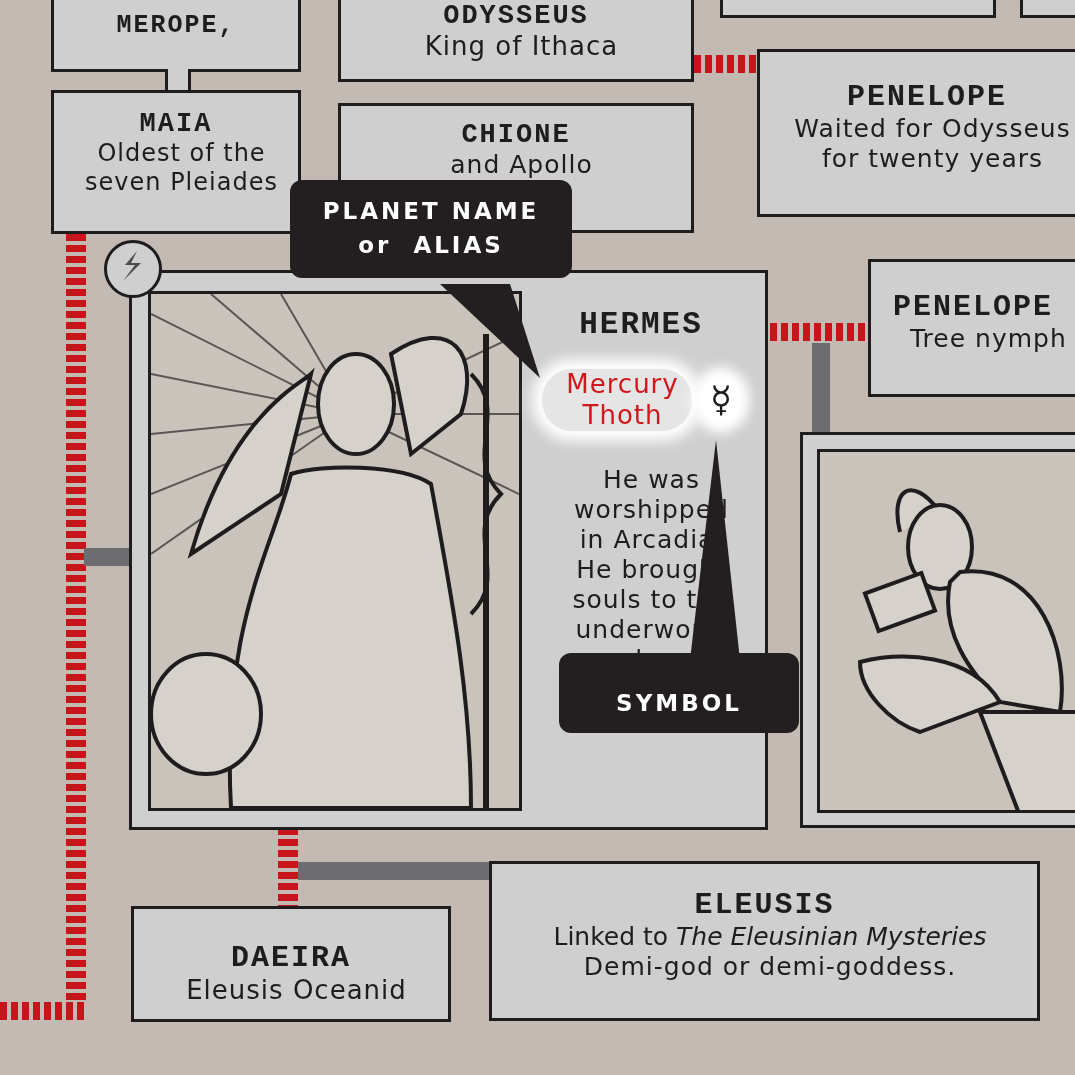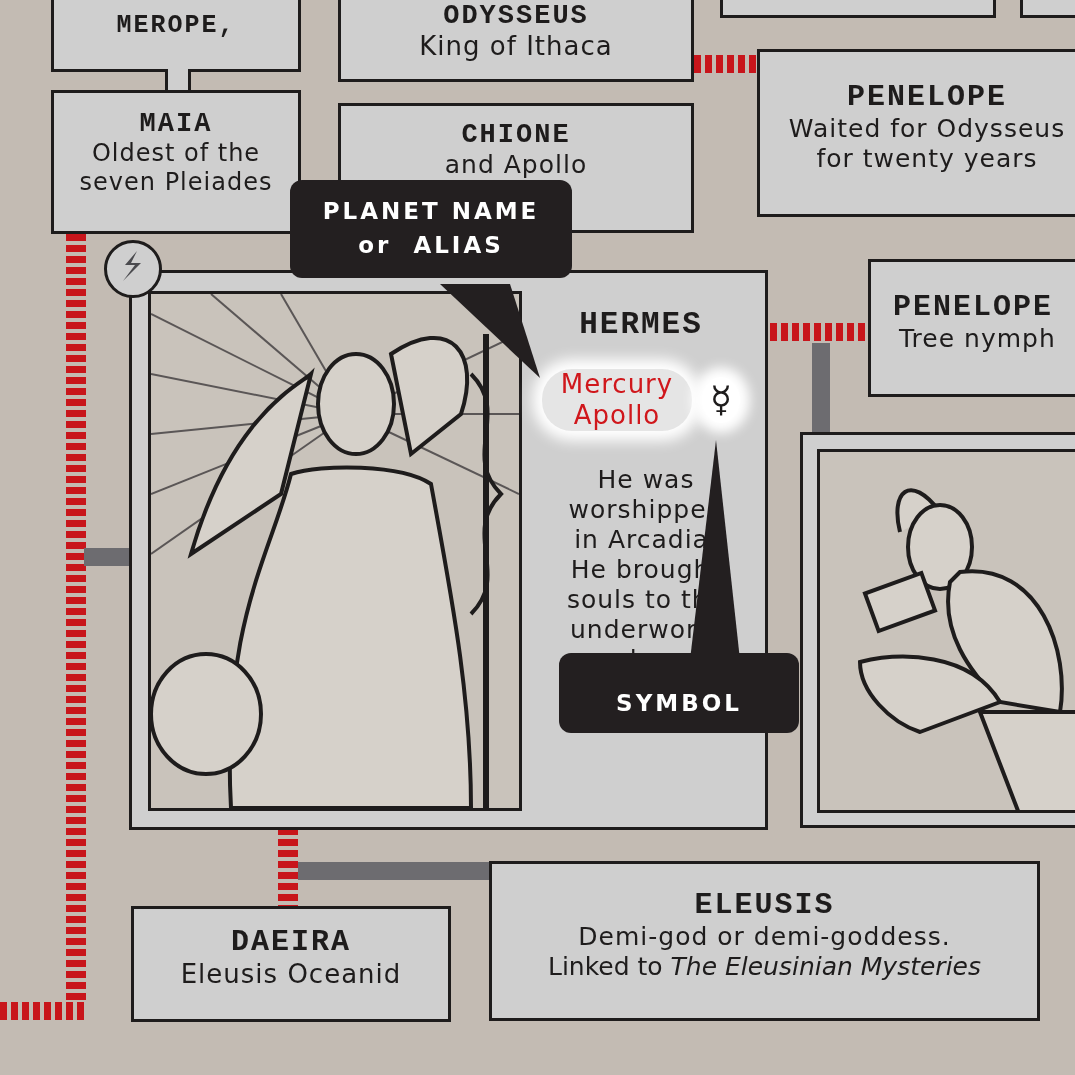--- a/index.html
+++ b/index.html
@@ -1,20 +1,20 @@
 <!DOCTYPE html>
 <html><head>
 <meta charset="utf-8">
 <style>
   html, body { margin:0; padding:0; }
   body { width:1075px; height:1075px; overflow:hidden; background:#c3bbb3; position:relative;
          font-family:"DejaVu Sans", sans-serif; color:#1e1c1c; }
   .box { position:absolute; background:#cfcfcf; border:3px solid #1e1c1c; box-sizing:border-box; text-align:center; }
   .name { font-family:Liberation Mono, monospace; font-weight:bold; letter-spacing:2px; color:#1e1c1c; display:block; }
-  .desc { font-family:"DejaVu Sans", sans-serif; letter-spacing:1px; display:block; line-height:1.2; }
+  .desc { font-family:"DejaVu Sans", sans-serif; letter-spacing:1px; display:block; line-height:1.2;padding-left:11px; }
   .red-v { position:absolute; background:repeating-linear-gradient(to bottom,#c8151b 0 7px,transparent 7px 11px); }
   .red-h { position:absolute; background:repeating-linear-gradient(to right,#c8151b 0 7px,transparent 7px 11px); }
   .grey { position:absolute; background:#6d6c70; }
   .callout { position:absolute; background:#231f20; color:#fff; border-radius:12px; font-family:"DejaVu Sans", sans-serif; font-weight:bold; letter-spacing:3px; text-align:center; }
   .illus { position:absolute; background:#c9c3bb; border:3px solid #1e1c1c; box-sizing:border-box; overflow:hidden; }
 </style>
 </head>
 <body>
 
 <div class="red-v" style="left:66px;top:234px;width:20px;height:770px;"></div>
@@ -83,21 +83,21 @@
         <path d="M140 180 C120 260 70 330 80 514 L320 514 C320 400 300 300 280 190 C250 170 170 170 140 180 Z"></path>
         <ellipse cx="55" cy="420" rx="55" ry="60"></ellipse>
       </g>
       <line x1="335" y1="40" x2="335" y2="514" stroke="#1e1c1c" stroke-width="6"></line>
       <path d="M320 80 C360 120 310 160 350 200 C310 240 360 280 320 320" fill="none" stroke="#1e1c1c" stroke-width="4"></path>
     </svg>
   </div>
   <span class="name" style="position:absolute;left:400px;top:34px;width:218px;font-size:31px;">HERMES</span>
   <div style="position:absolute;left:410px;top:96px;width:150px;background:#e5e5e5;border-radius:30px;box-shadow:0 0 14px 10px #fff;text-align:center;">
     <span class="desc" style="font-size:26px;color:#d0171c;">Mercury</span>
-    <span class="desc" style="font-size:26px;color:#d0171c;">Apollo</span>
+    <span class="desc" style="font-size:26px;color:#d0171c;">Thoth</span>
   </div>
   <div style="position:absolute;left:570px;top:104px;width:38px;height:46px;background:#fff;border-radius:50%;box-shadow:0 0 12px 10px #fff;font-size:36px;line-height:46px;text-align:center;">☿</div>
   <div style="position:absolute;left:400px;top:192px;width:228px;text-align:center;">
     <span class="desc" style="font-size:25px;">He was</span>
     <span class="desc" style="font-size:25px;">worshipped</span>
     <span class="desc" style="font-size:25px;">in Arcadia.</span>
     <span class="desc" style="font-size:25px;">He brought</span>
     <span class="desc" style="font-size:25px;">souls to the</span>
     <span class="desc" style="font-size:25px;">underworld</span>
     <span class="desc" style="font-size:25px;">and sent</span>
@@ -121,30 +121,30 @@
         <path d="M140 120 C220 110 250 200 240 260 L180 250 C150 220 120 180 130 130 Z"></path>
         <path d="M40 210 C80 200 150 200 180 250 L100 280 C70 270 40 240 40 210 Z"></path>
         <path d="M160 260 L200 364 L290 364 L290 260 Z"></path>
         <rect x="50" y="130" width="60" height="40" transform="rotate(-20 80 150)"></rect>
       </g>
     </svg>
   </div>
 </div>
 
 <div class="box" style="left:131px;top:906px;width:320px;height:116px;">
-  <span class="name" style="font-size:30px;margin-top:16px;">DAEIRA</span>
+  <span class="name" style="font-size:30px;margin-top:32px;">DAEIRA</span>
   <span class="desc" style="font-size:26px;">Eleusis Oceanid</span>
 </div>
 
 <div class="box" style="left:489px;top:861px;width:551px;height:160px;">
   <span class="name" style="font-size:30px;margin-top:24px;">ELEUSIS</span>
-  <span class="desc" style="font-size:25px;">Demi-god or demi-goddess.</span>
   <span class="desc" style="font-size:25px;white-space:nowrap;letter-spacing:0;">
     <span>Linked to </span><i>The Eleusinian Mysteries</i>
   </span>
+  <span class="desc" style="font-size:25px;">Demi-god or demi-goddess.</span>
 </div>
 
 <div class="callout" style="left:290px;top:180px;width:282px;height:98px;font-size:23px;">
   <span style="display:block;margin-top:18px;">PLANET NAME</span>
   <span style="display:block;margin-top:8px;white-space:pre;">or  ALIAS</span>
 </div>
 <svg style="position:absolute;left:440px;top:284px;" width="110" height="100">
     <path d="M0 0 L100 94 L70 0 Z" fill="#231f20"></path>
   </svg>
 

